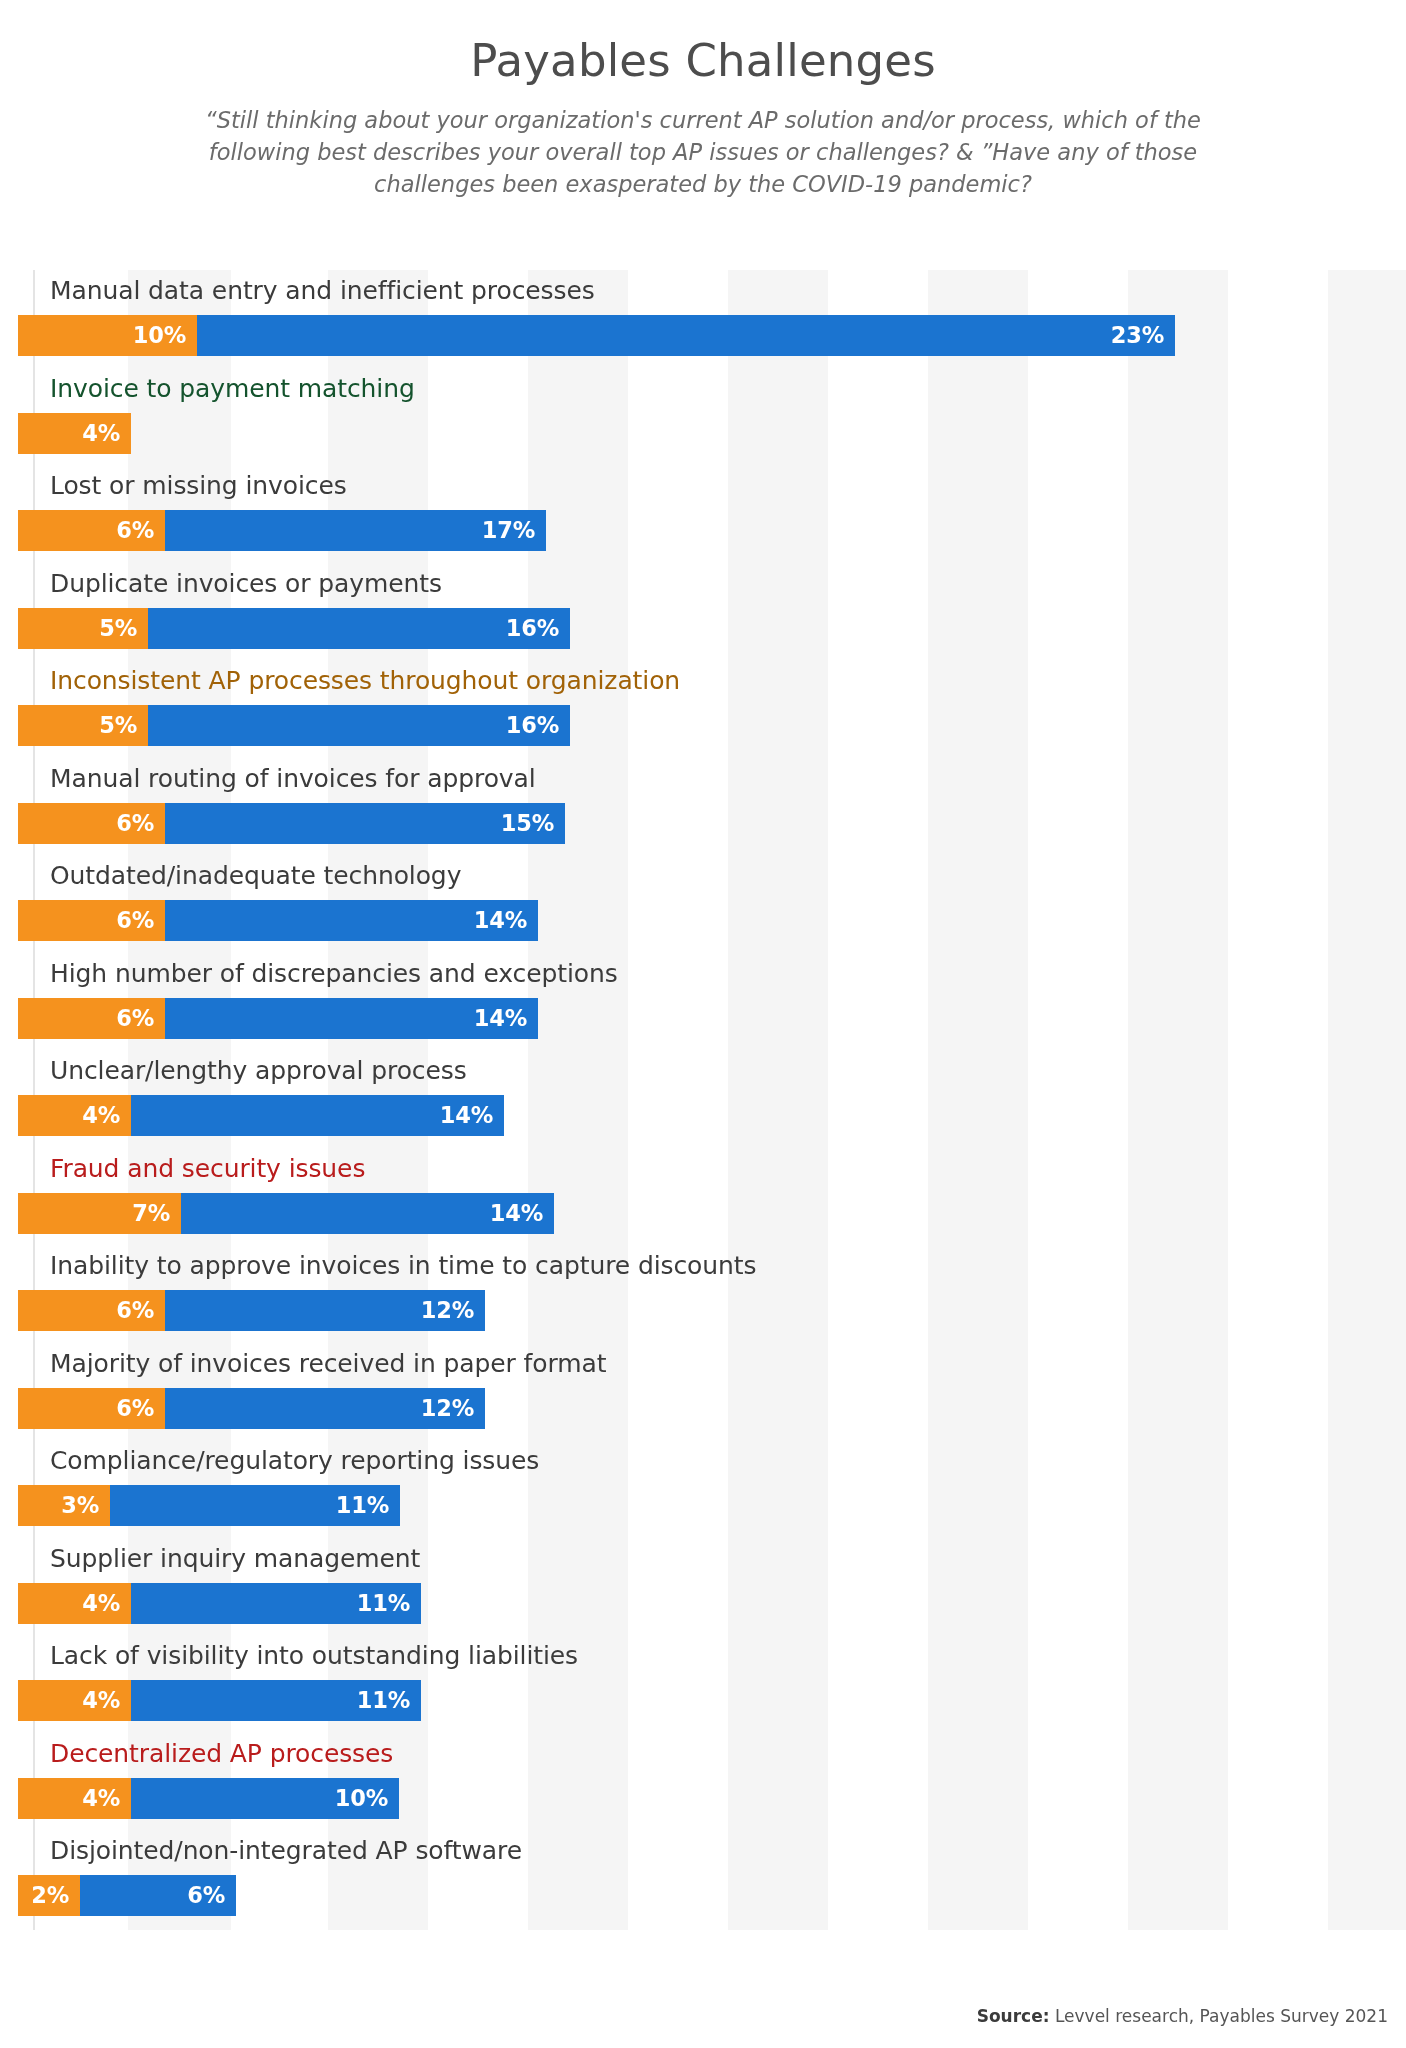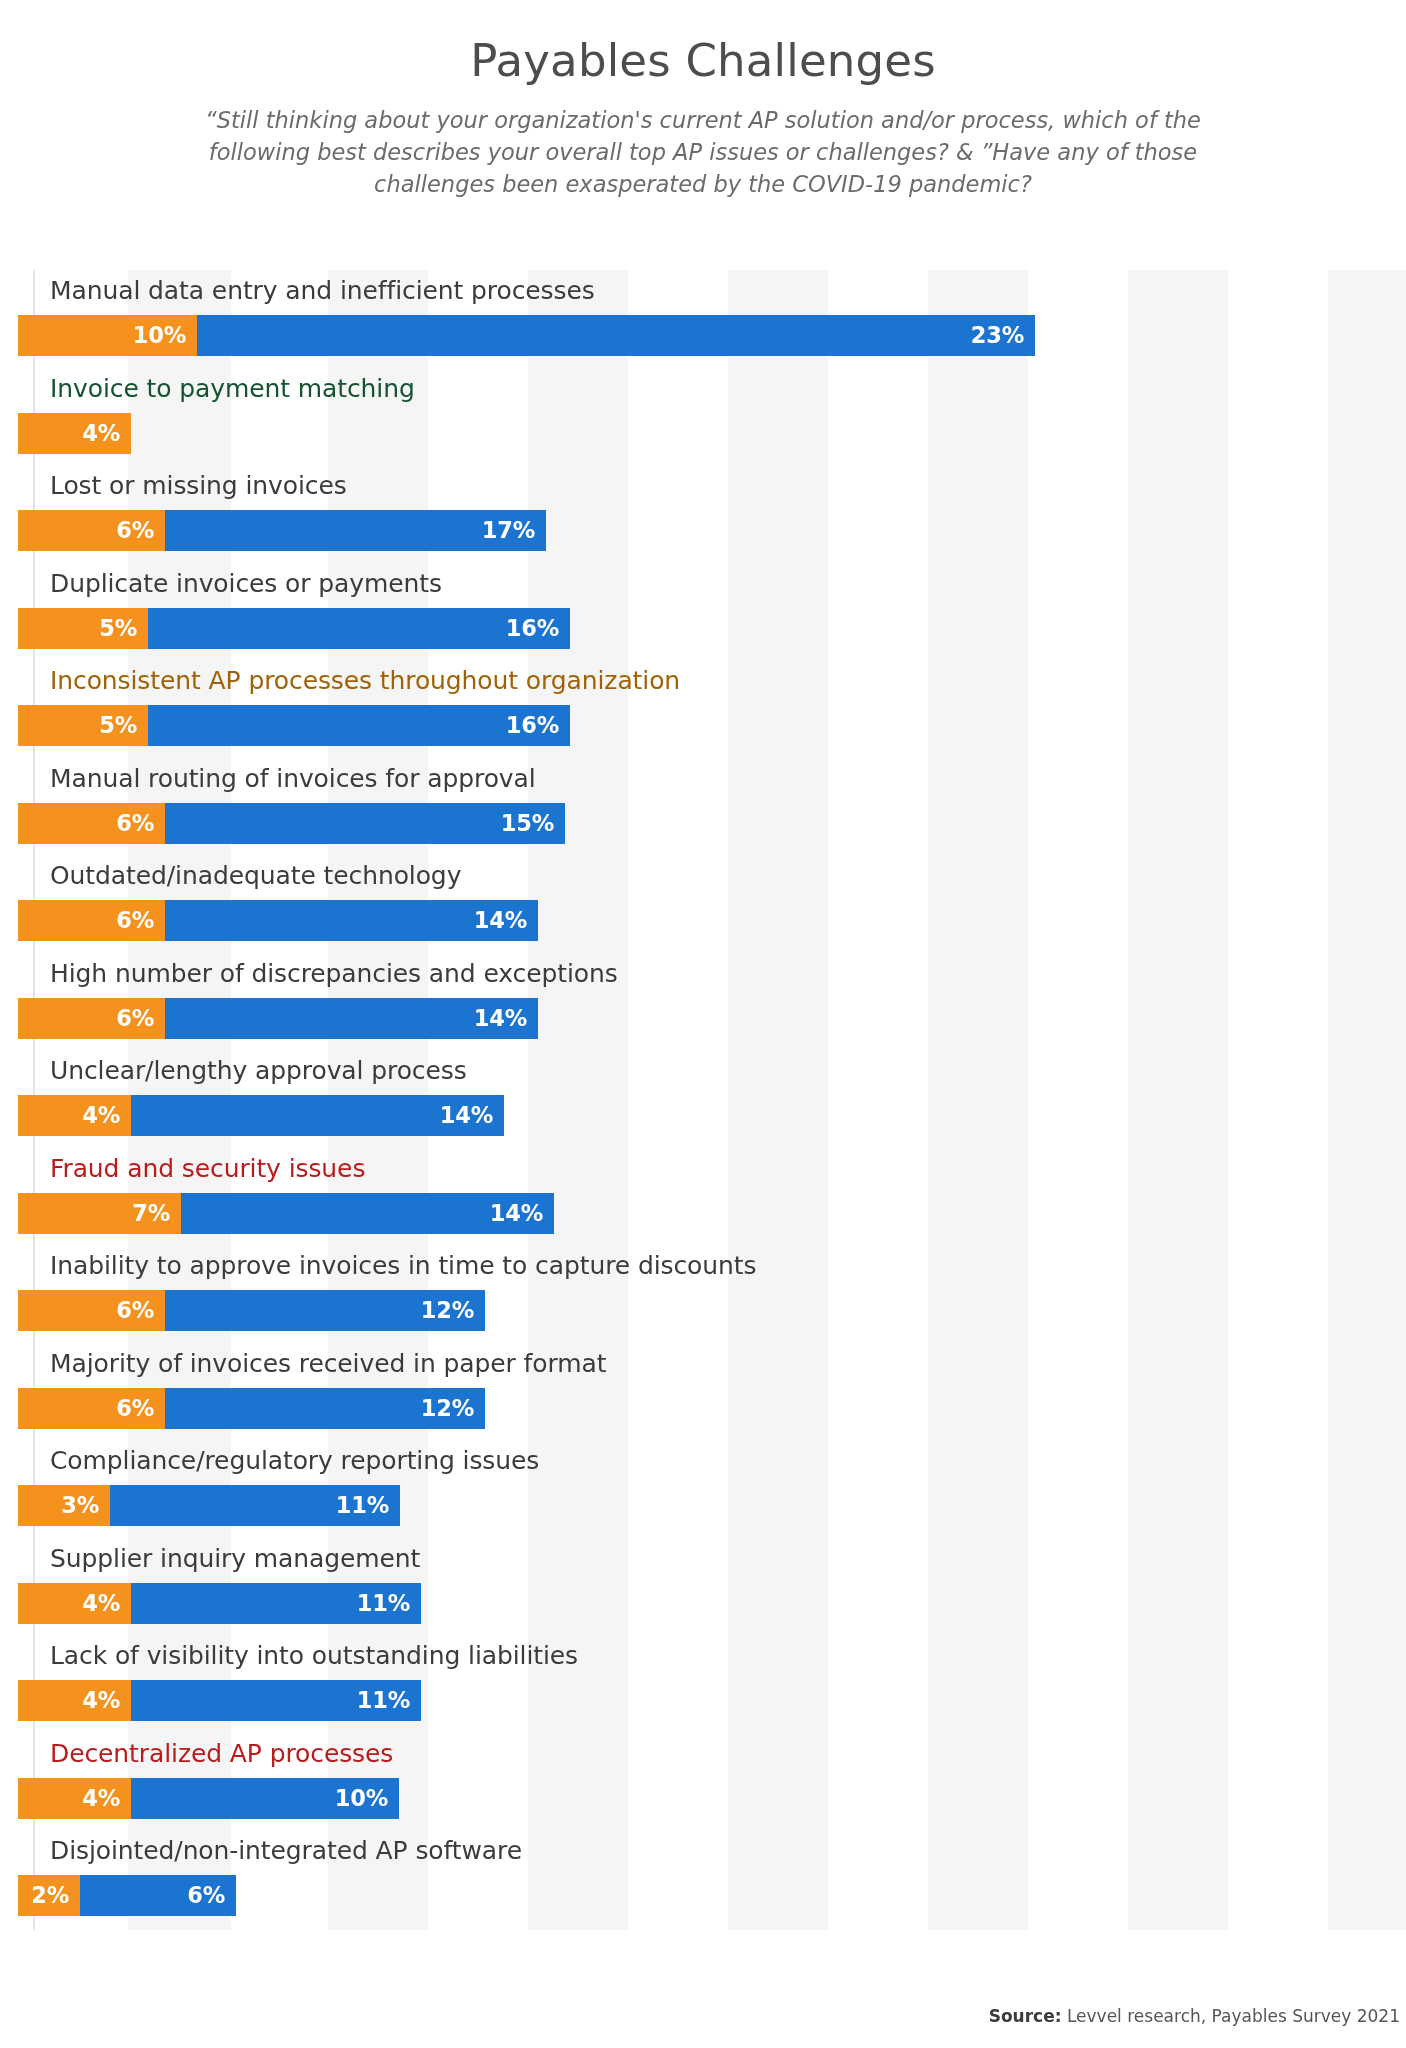--- a/index.html
+++ b/index.html
@@ -96,21 +96,21 @@
     font-size:22.5px;
     font-weight:bold;
     font-family:"DejaVu Sans", sans-serif;
     letter-spacing:-0.2px;
     line-height:1;
   }
 
   
   #source{
     position:absolute;
-    right:6px;bottom:22px;
+    right:18px;bottom:22px;
     font-size:17px;
     color:#555555;
     font-family:"DejaVu Sans", sans-serif;
   }
   #source .src-label{font-weight:bold;color:#3b3b3b;}
 </style>
 </head>
 <body>
 
 <div id="header">
@@ -129,21 +129,21 @@
       <div class="band" style="left: 1328px; width: 78px; background: rgb(245, 245, 245);"></div>
     </div>
   <div id="axis-line"></div>
   <div id="rows">
       <div class="row">
         <div class="row-label" style="color: rgb(59, 59, 59);">Manual data entry and inefficient processes</div>
         <div class="bar">
           <div class="seg seg-orange" style="width: 179px; background: rgb(245, 146, 30);">
             <span class="seg-value">10%</span>
           </div>
-          <div class="seg seg-blue" style="width: 838px; background: rgb(27, 116, 208);">
+          <div class="seg seg-blue" style="width: 978px; background: rgb(27, 116, 208);">
             <span class="seg-value">23%</span>
           </div>
         </div>
       </div>
       <div class="row">
         <div class="row-label" style="color: #14532d;">Invoice to payment matching</div>
         <div class="bar">
           <div class="seg seg-orange" style="width: 113px; background: rgb(245, 146, 30);">
             <span class="seg-value">4%</span>
           </div>

